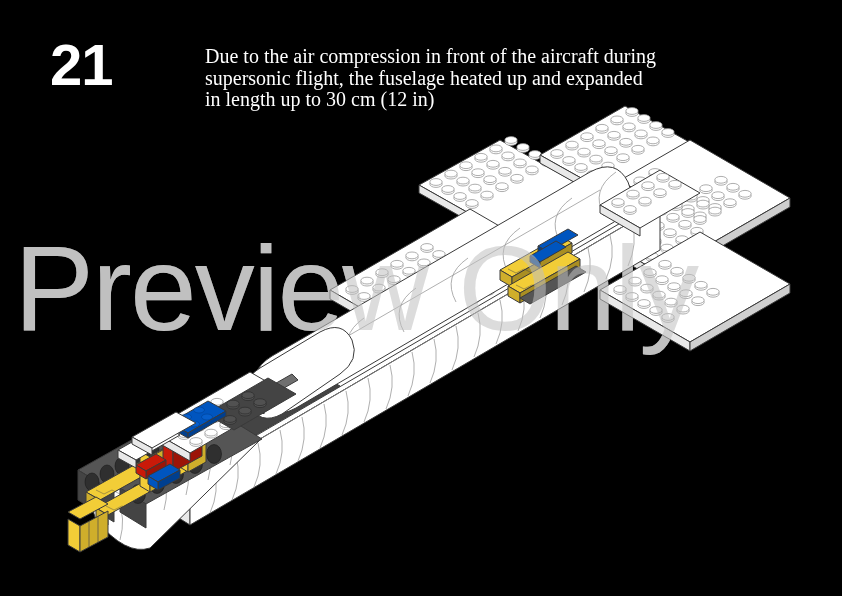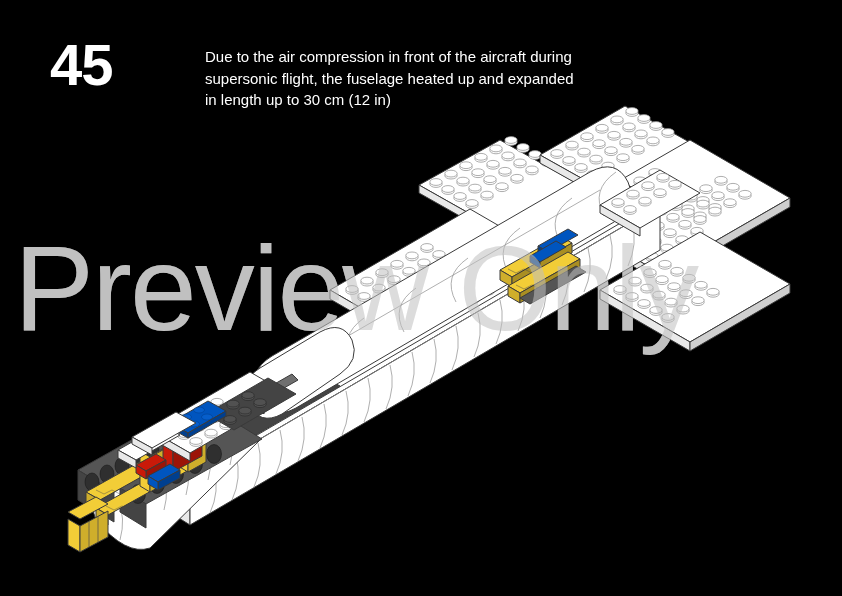--- a/index.html
+++ b/index.html
@@ -15,22 +15,22 @@
   
   .step-number{
     position:absolute;left:50px;top:36px;
     font-family:"Liberation Sans", sans-serif;
     font-weight:bold;font-size:58px;line-height:58px;
     color:#ffffff;letter-spacing:-1px;
     white-space:pre;
   }
   .step-text{
     position:absolute;left:205px;top:46px;width:600px;
-    font-family:Liberation Sans, sans-serif;
-    font-size:15px;line-height:21.5px;
+    font-family:Liberation Serif, serif;
+    font-size:20px;line-height:21.5px;
     color:#ffffff;
     white-space:pre-line;
   }
 
   
   .watermark{
     position:absolute;left:14px;top:228px;
     font-family:"Liberation Sans", sans-serif;
     font-size:120px;line-height:120px;
     color:#c0c0c0;
@@ -538,18 +538,18 @@
       <g transform="translate(630,211)">
             <use href="#studrow4"></use>
           </g>
     </g>
 
     </g>
   </svg>
 
   <div class="watermark over">Preview Only</div>
 
-  <div class="step-number">45</div>
+  <div class="step-number">21</div>
   <div class="step-text">Due to the air compression in front of the aircraft during
 supersonic flight, the fuselage heated up and expanded
 in length up to 30 cm (12 in)</div>
 
 </div>
 
 </body></html>

